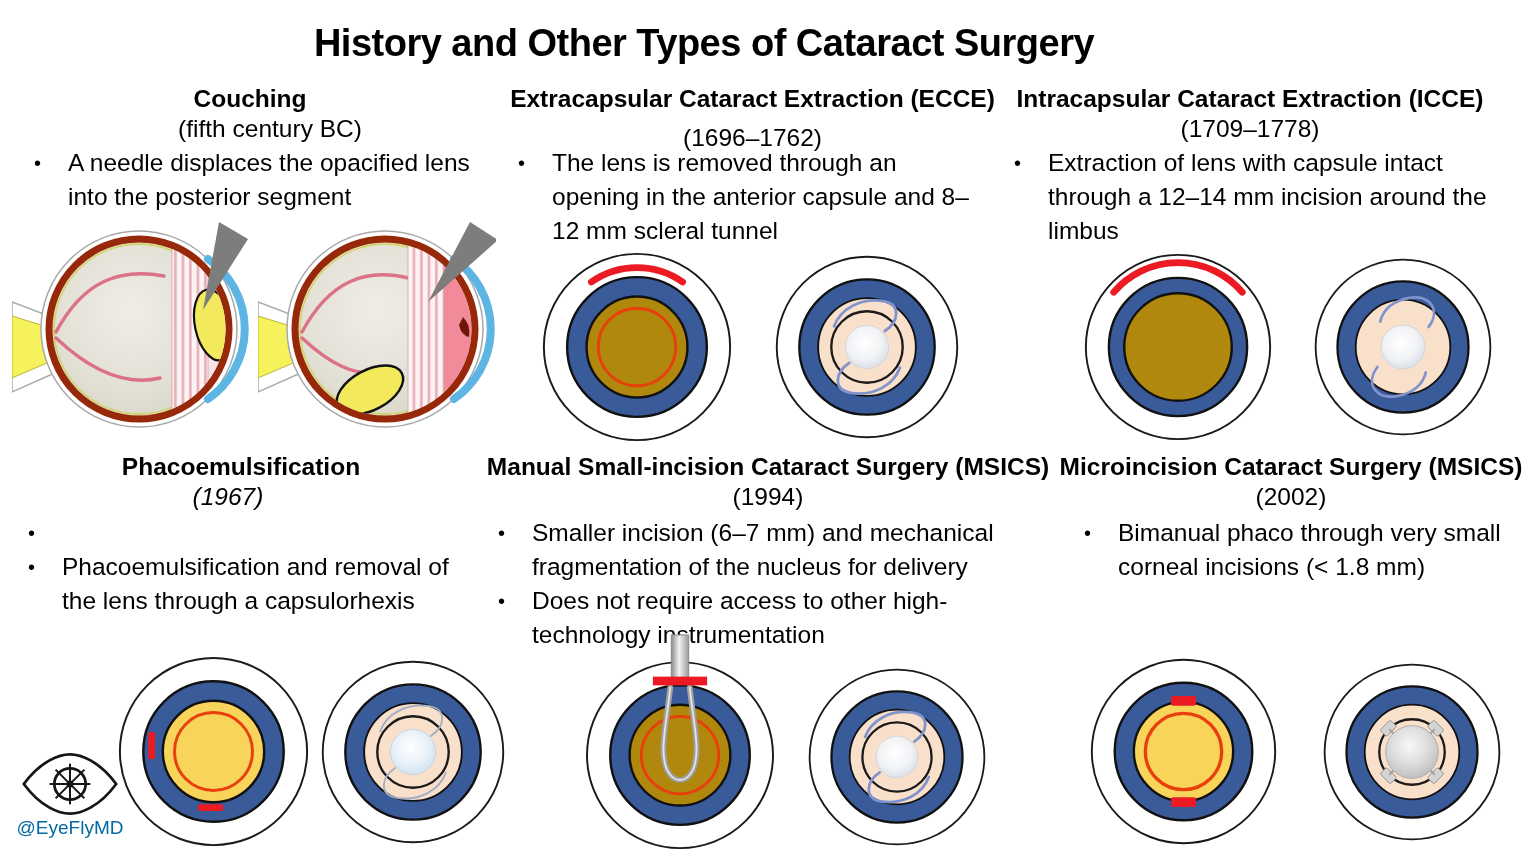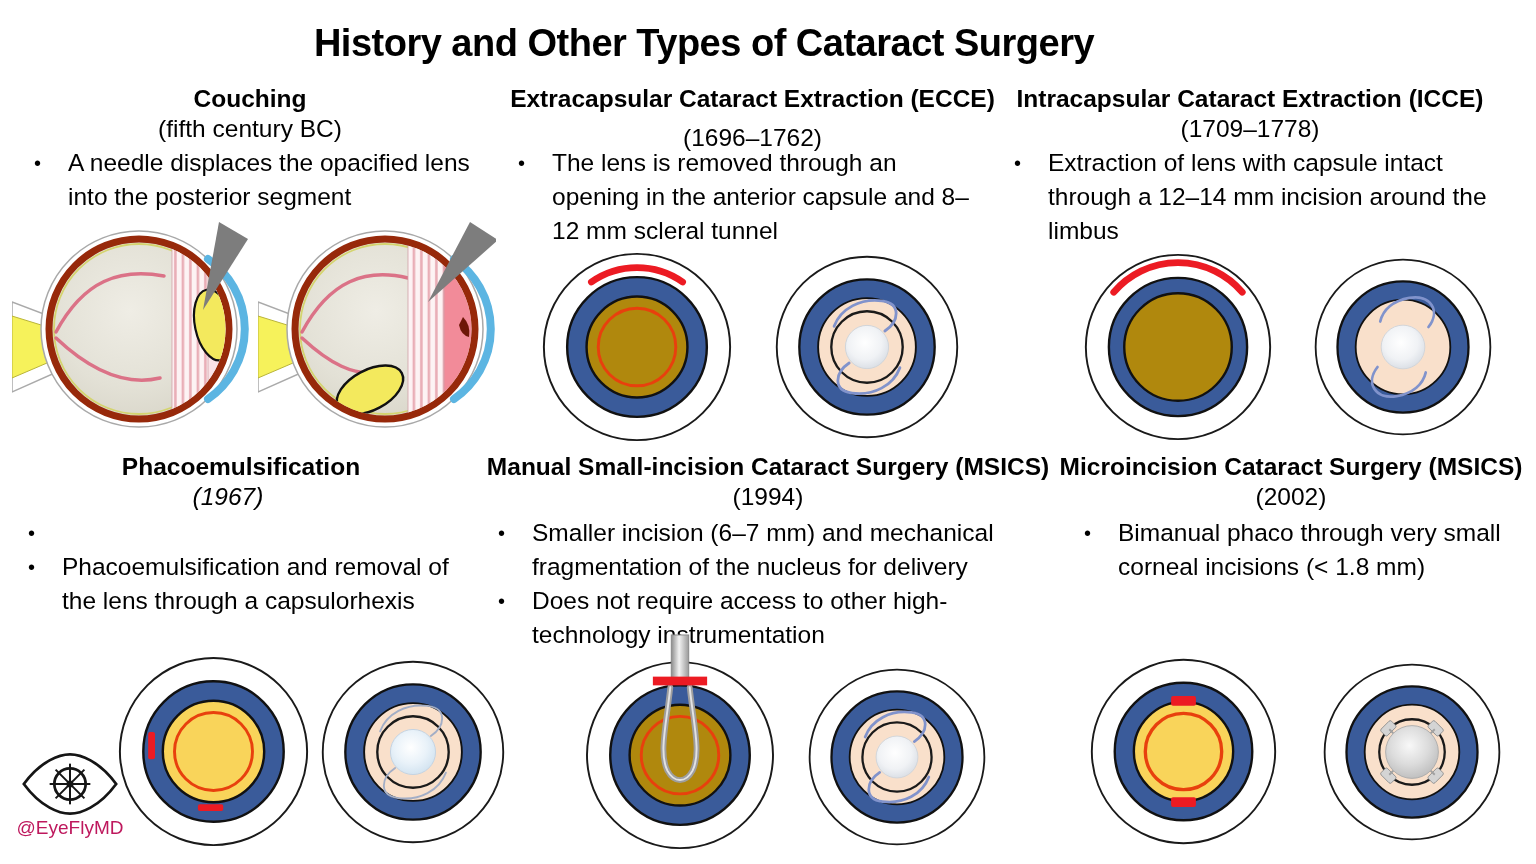--- a/index.html
+++ b/index.html
@@ -6,21 +6,21 @@
   body{width:1536px;height:864px;position:relative;background:#fff;overflow:hidden;
        font-family:"Liberation Sans",sans-serif;color:#000;}
   .abs{position:absolute;}
   .title{position:absolute;top:22px;left:0;width:1408px;text-align:center;
          font-size:38px;font-weight:bold;letter-spacing:-0.5px;}
   .hdr{position:absolute;text-align:center;font-weight:bold;font-size:24.5px;white-space:nowrap;}
   .period{position:absolute;text-align:center;font-size:24.5px;}
   .bullets{position:absolute;margin:0;padding:0;list-style:none;font-size:24.5px;line-height:34px;}
   .bullets li{display:flex;}
   .bullets .dot{flex:0 0 34px;padding-left:6px;font-size:20px;}
-  #s1-hdr{left:0;width:500px;top:85px;}     #s1-period{left:0;width:500px;top:115px;}
+  #s1-hdr{left:0;width:500px;top:85px;}     #s1-period{left:0;width:500px;top:115px;padding-left:20px;}
   #s1-bullets{left:28px;top:146px;width:470px;}
   #s2-hdr{left:505px;width:495px;top:85px;} #s2-period{left:505px;width:495px;top:124px;}
   #s2-bullets{left:512px;top:146px;width:462px;}
   #s3-hdr{left:1000px;width:500px;top:85px;text-align:center;}#s3-period{left:1000px;width:500px;top:115px;}
   #s3-bullets{left:1008px;top:146px;width:492px;}
   #s4-hdr{left:13px;width:456px;top:453px;}    #s4-period{left:0;width:456px;top:483px;font-style:italic;}
   #s4-bullets{left:22px;top:516px;width:446px;}
   #s5-hdr{left:480px;width:576px;top:453px;}#s5-period{left:480px;width:576px;top:483px;}
   #s5-bullets{left:492px;top:516px;width:556px;}
   #s6-hdr{left:1056px;width:470px;top:453px;}#s6-period{left:1056px;width:470px;top:483px;}
@@ -32,21 +32,21 @@
   #svg-ecce-b{left:773px;top:253px;width:188px;height:188px;}
   #svg-icce-a{left:1082px;top:251px;width:192px;height:192px;}
   #svg-icce-b{left:1312px;top:256px;width:182px;height:182px;}
   #svg-phaco-a{left:116px;top:654px;width:195px;height:195px;}
   #svg-phaco-b{left:319px;top:658px;width:188px;height:188px;}
   #svg-msics-a{left:583px;top:634px;width:194px;height:218px;}
   #svg-msics-b{left:806px;top:666px;width:182px;height:182px;}
   #svg-mics-a{left:1088px;top:656px;width:191px;height:191px;}
   #svg-mics-b{left:1321px;top:661px;width:182px;height:182px;}
   #svg-logo{left:14px;top:748px;width:112px;height:72px;}
-  #logo-text{left:2px;top:817px;width:136px;text-align:center;font-size:19px;color:#be185d;}
+  #logo-text{left:2px;top:817px;width:136px;text-align:center;font-size:19px;color:#0369a1;}
   svg{position:absolute;display:block;}
 </style>
 </head>
 <body>
 
 <div class="title">History and Other Types of Cataract Surgery</div>
 
 <div class="hdr" id="s1-hdr">Couching</div>
 <div class="period" id="s1-period">(fifth century BC)</div>
 <ul class="bullets" id="s1-bullets">

